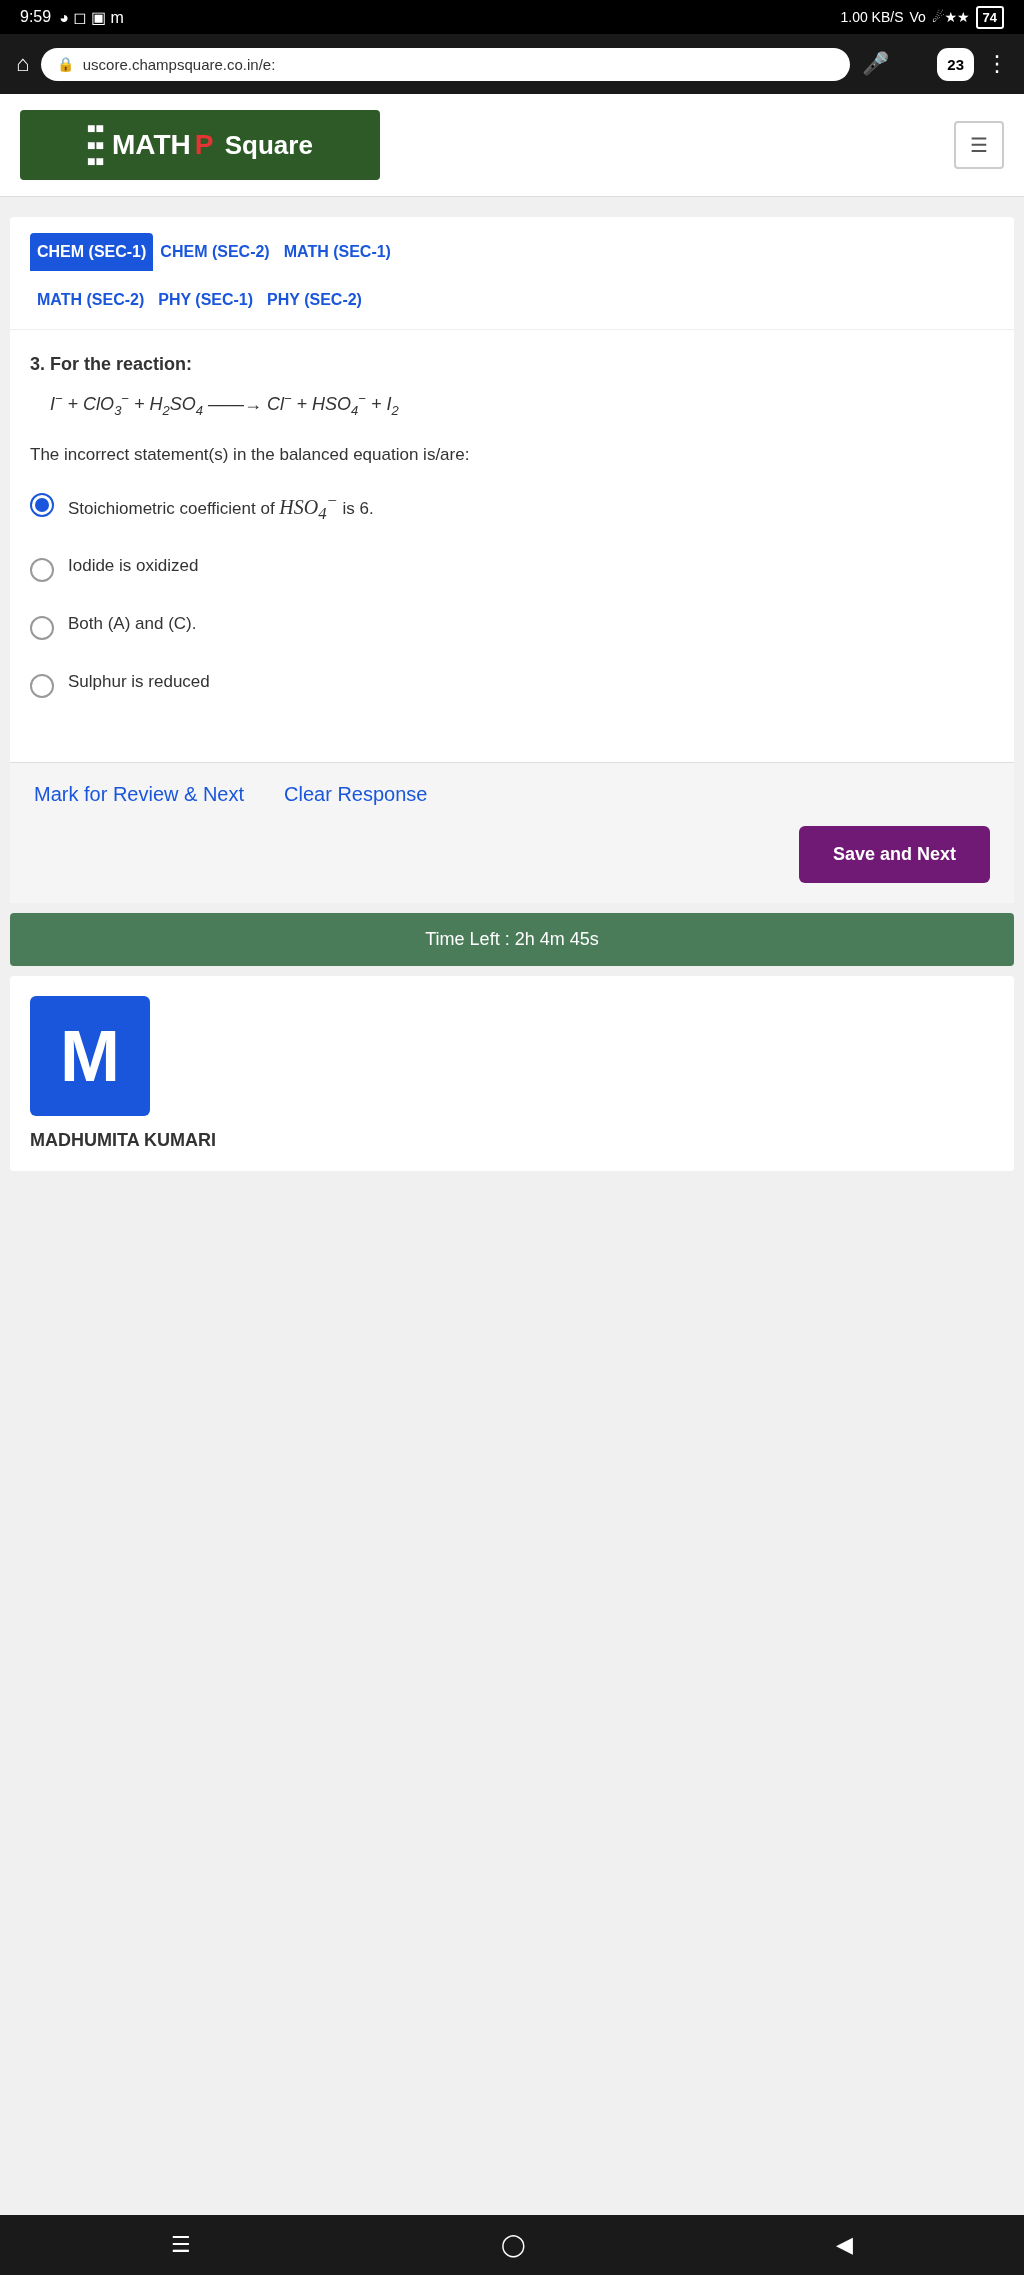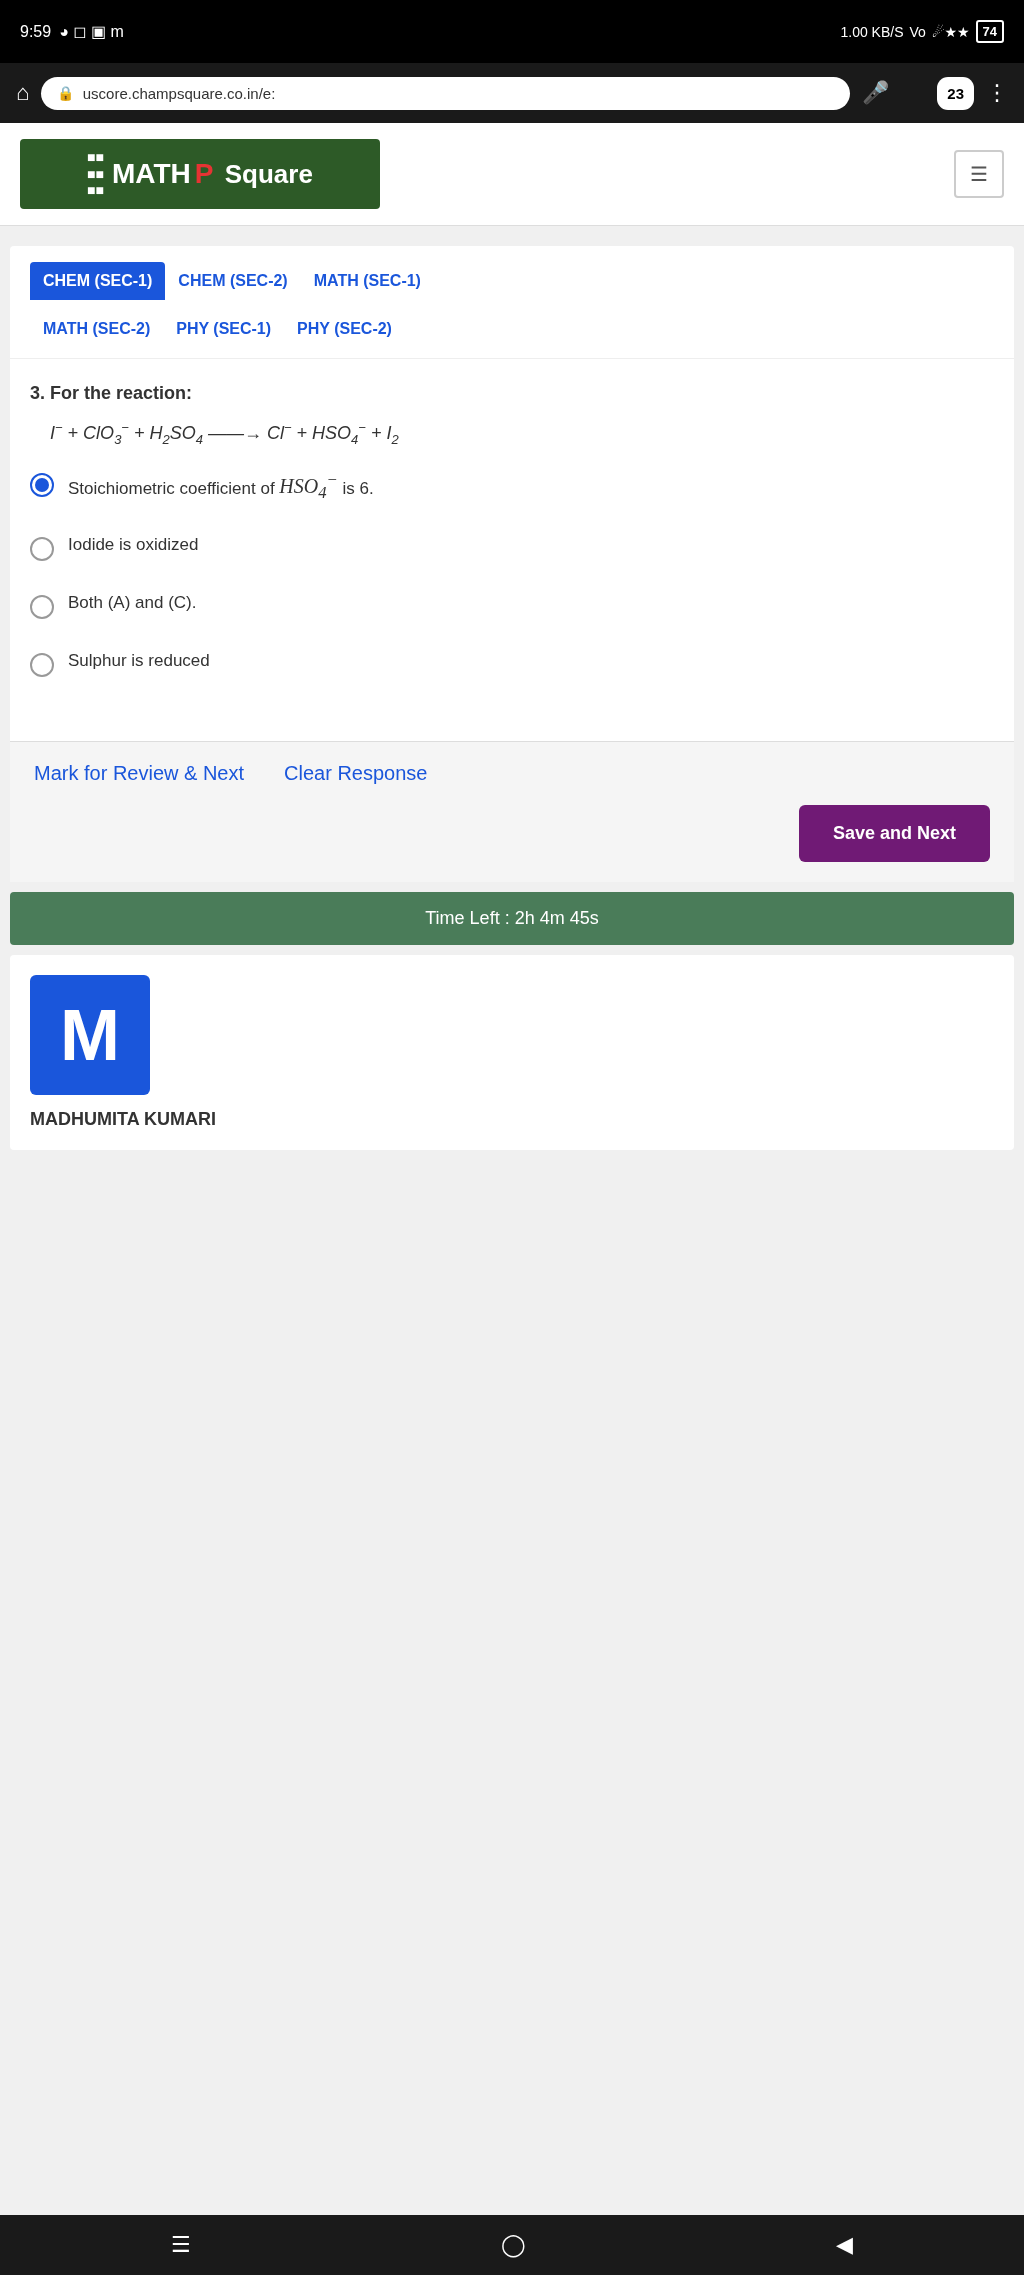--- a/index.html
+++ b/index.html
@@ -14,21 +14,21 @@
 
     
     .status-bar {
       background: #000;
       color: #fff;
       display: flex;
       justify-content: space-between;
       align-items: center;
       padding: 8px 20px;
       font-size: 16px;
-      height: 63px;
+      height: 34px;
     }
     .status-left { display: flex; align-items: center; gap: 8px; }
     .status-right { display: flex; align-items: center; gap: 6px; font-size: 14px; }
     .battery-box {
       border: 2px solid #fff;
       border-radius: 3px;
       padding: 2px 5px;
       font-size: 13px;
       font-weight: bold;
     }
@@ -129,21 +129,21 @@
       border-bottom: 1px solid #eee;
     }
     .tabs-row1, .tabs-row2 {
       display: flex;
       gap: 0;
       flex-wrap: wrap;
     }
     .tabs-row1 { margin-bottom: 0; }
     .tabs-row2 { padding: 10px 0; }
     .tab-item {
-      padding: 10px 13px;
+      padding: 10px 7px;
       font-size: 16px;
       font-weight: bold;
       cursor: pointer;
       border-radius: 4px 4px 0 0;
     }
     .tab-item.active {
       background: #1a56db;
       color: #fff;
     }
     .tab-item.inactive {
@@ -371,20 +371,21 @@
 
     <div class="question-area">
       <div class="question-number">
         <span>3.</span> <span>For the reaction:</span>
       </div>
 
       <div class="chem-equation">
         I<span class="chem-sup">−</span> + ClO<span class="chem-sub">3</span><span class="chem-sup">−</span> + H<span class="chem-sub">2</span>SO<span class="chem-sub">4</span> ——→ Cl<span class="chem-sup">−</span> + HSO<span class="chem-sub">4</span><span class="chem-sup">−</span> + I<span class="chem-sub">2</span>
       </div>
 
+      <div class="question-body">The incorrect statement(s) in the balanced equation is/are:</div>
 
       <ul class="options-list">
 
         <li class="option-item">
           <div class="radio-outer selected">
             <div class="radio-inner"></div>
           </div>
           <span>
             Stoichiometric coefficient of <span class="math-formula"><i>HSO</i><sub style="font-style:italic;">4</sub><sup>−</sup></span> is 6.
           </span>

